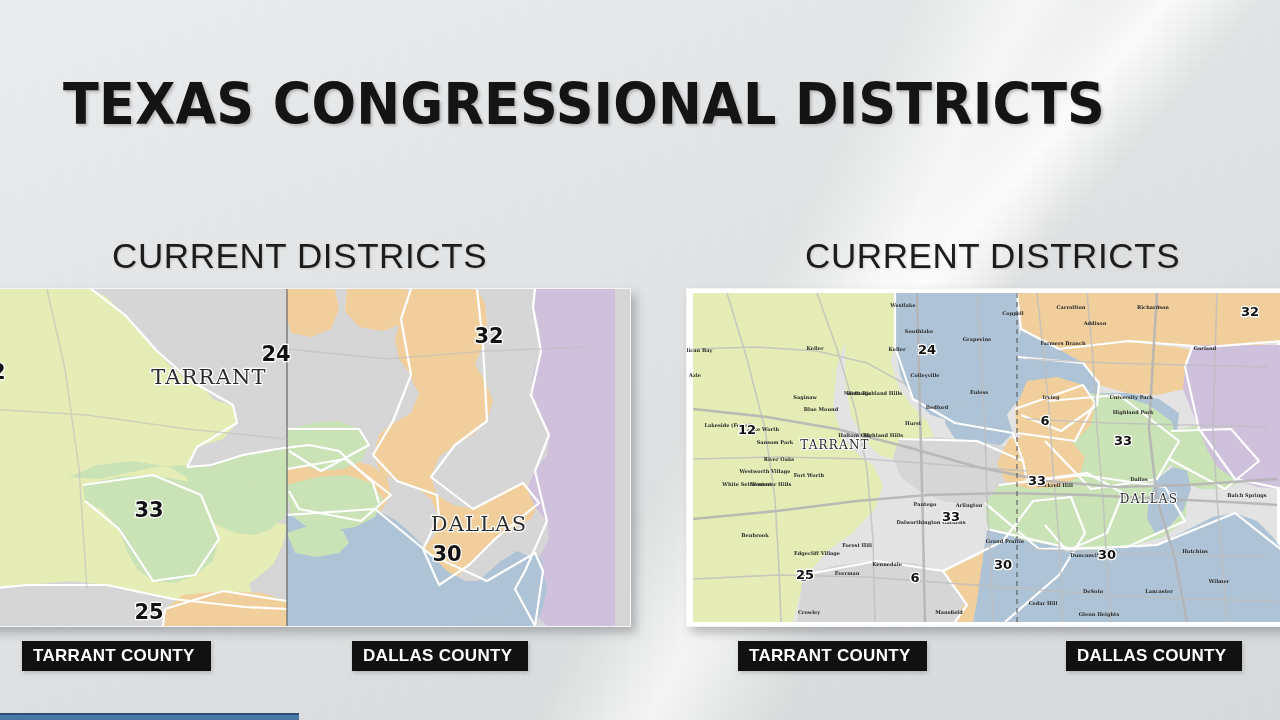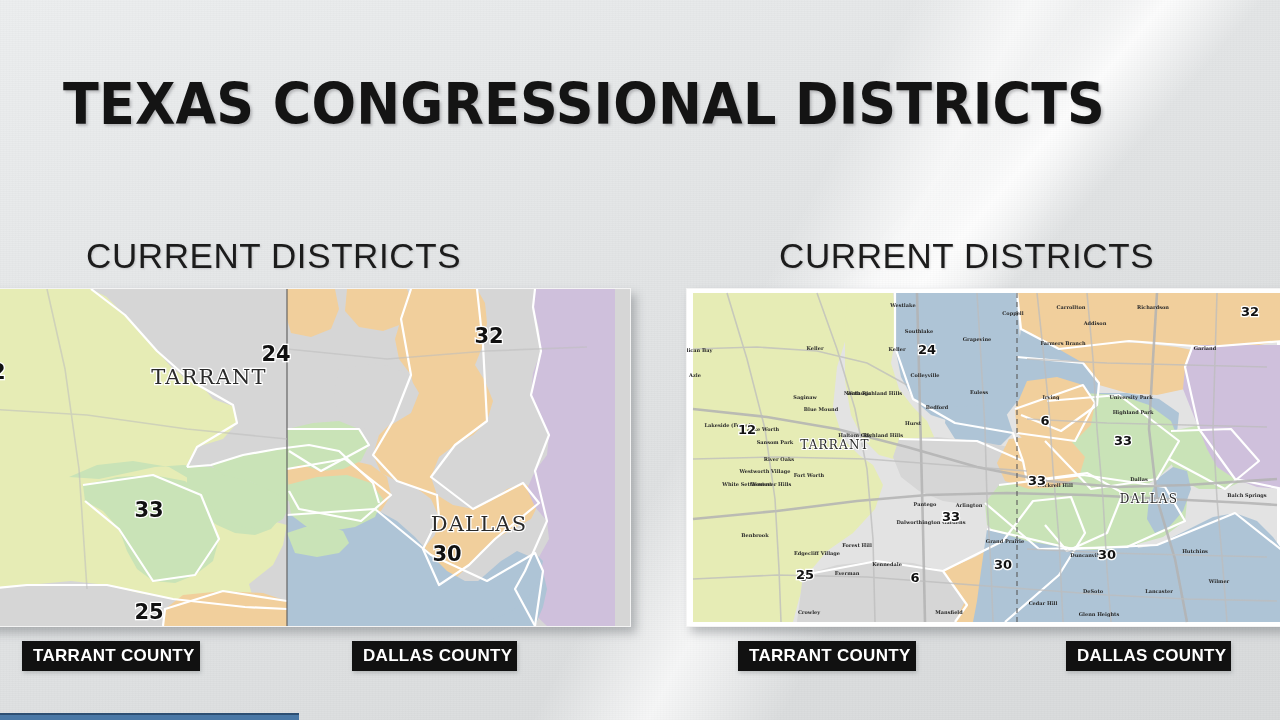--- a/index.html
+++ b/index.html
@@ -42,20 +42,21 @@
     white-space:nowrap;
   }
   .panel-title{
     position:absolute;top:238px;
     font-size:35px;line-height:1;
     font-weight:400;letter-spacing:.6px;
     color:#1c1c1c;
     font-family:"Liberation Sans",sans-serif;
     white-space:nowrap;
     text-shadow:1px 1px 2px rgba(140,140,145,.35);
+    margin-left:26px;
   }
   #title-current{left:86px;}
   #title-proposed{left:779px;}
 
   
   .map-frame{
     position:absolute;top:288px;height:337px;
     background:#ffffff;
     box-shadow:5px 6px 9px rgba(90,95,100,.38);
     overflow:hidden;
@@ -65,21 +66,21 @@
   #map-proposed{left:686px;width:596px;}
   .map-canvas{position:absolute;inset:0;}
   .map-canvas svg{display:block;width:100%;height:100%;}
 
   
   .county-chip{
     position:absolute;
     background:#111111;
     color:#ffffff;
     font-size:17px;font-weight:700;letter-spacing:.3px;
-    padding:6px 5px 7px 11px;
+    padding:6px 16px 7px 11px;
     line-height:1;
     white-space:nowrap;
     font-family:"Liberation Sans",sans-serif;
     box-shadow:1px 2px 4px rgba(90,95,100,.3);
   }
   #chip-l1{left:22px;top:641px;}
   #chip-l2{left:352px;top:641px;}
   #chip-r1{left:738px;top:641px;}
   #chip-r2{left:1066px;top:641px;}
 

